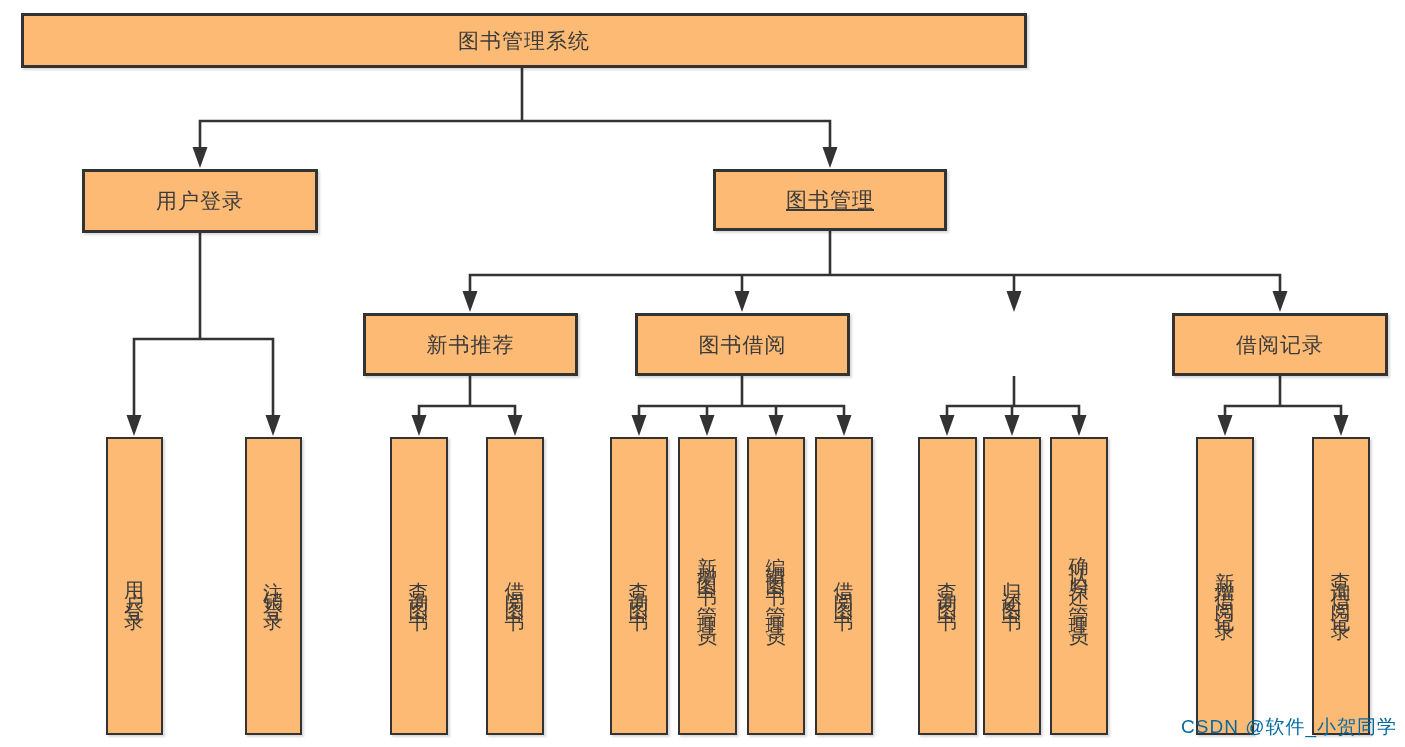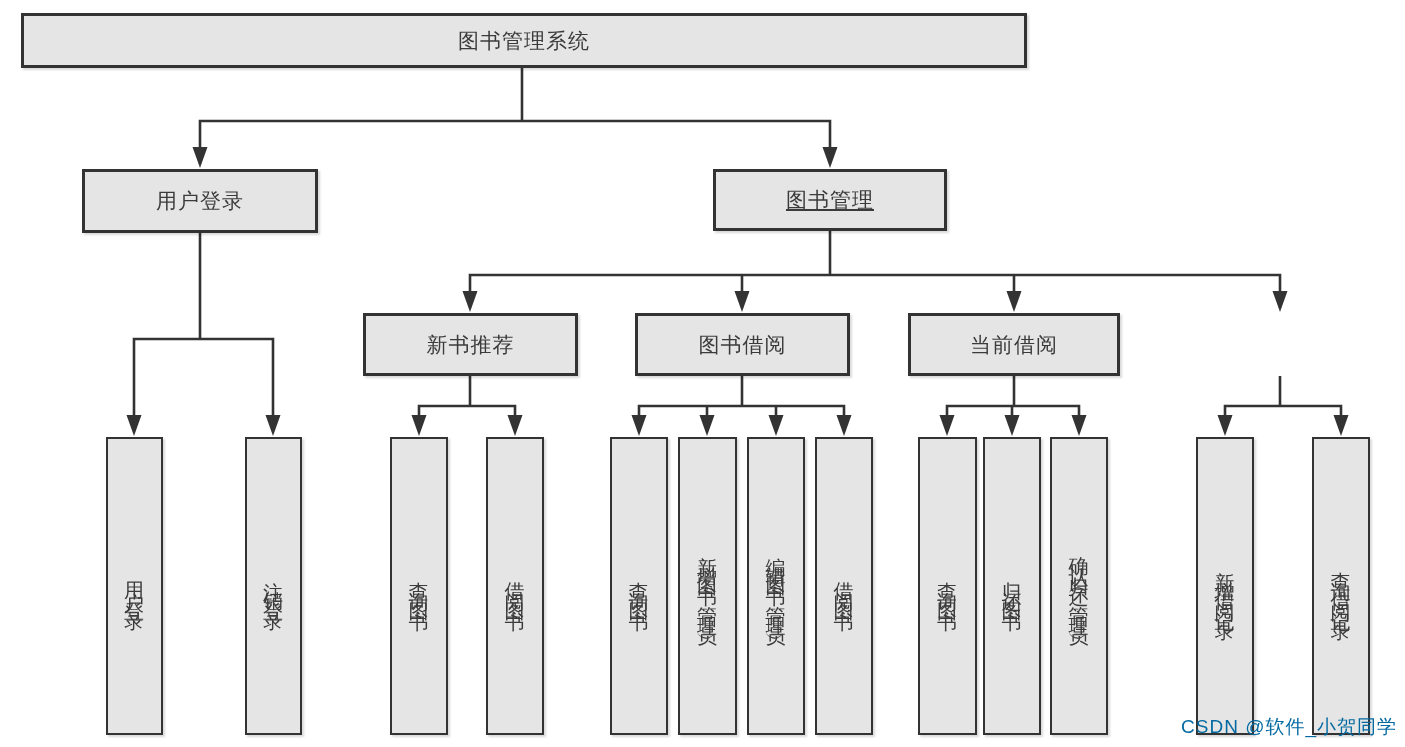--- a/index.html
+++ b/index.html
@@ -7,21 +7,21 @@
     position:relative;
     width:1405px;height:747px;
     background:#ffffff;
     font-family:"Liberation Sans","DejaVu Sans",sans-serif;
     overflow:hidden;
   }
   svg.connectors{position:absolute;left:0;top:0;z-index:1;}
   .box{
     position:absolute;
     box-sizing:border-box;
-    background:#e5e5e5;
+    background:#fdba74;
     border:3px solid #333333;
     display:flex;
     align-items:center;
     justify-content:center;
     color:#3b3b3b;
     z-index:2;
     box-shadow:2px 2px 2px rgba(0,0,0,0.15);
   }
   .box.h{font-size:21px;letter-spacing:1px;white-space:nowrap;}
   .box.leaf{
@@ -98,21 +98,21 @@
     <polygon points="1333.5,415 1348.5,415 1341,436" fill="#333333" stroke="none"></polygon>
   </svg>
 
   <div class="box h" style="left:21px;top:13px;width:1006px;height:55px;">图书管理系统</div>
 
   <div class="box h" style="left:82px;top:169px;width:236px;height:64px;">用户登录</div>
   <div class="box h" style="left:713px;top:169px;width:234px;height:62px;text-decoration:underline;">图书管理</div>
 
   <div class="box h" style="left:635px;top:313px;width:215px;height:63px;">图书借阅</div>
   <div class="box h" style="left:363px;top:313px;width:215px;height:63px;">新书推荐</div>
-  <div class="box h" style="left:908px;top:313px;width:212px;height:63px;">当前借阅</div>
+  <div class="box h" style="left:1172px;top:313px;width:216px;height:63px;">借阅记录</div>
 
   <div class="box leaf" style="left:106px;top:437px;width:57px;height:298px;">
     <span class="vtext">用户登录</span>
   </div>
   <div class="box leaf" style="left:245px;top:437px;width:57px;height:298px;">
     <span class="vtext">注销登录</span>
   </div>
 
   <div class="box leaf" style="left:390px;top:437px;width:58px;height:298px;">
     <span class="vtext">查询图书</span>

